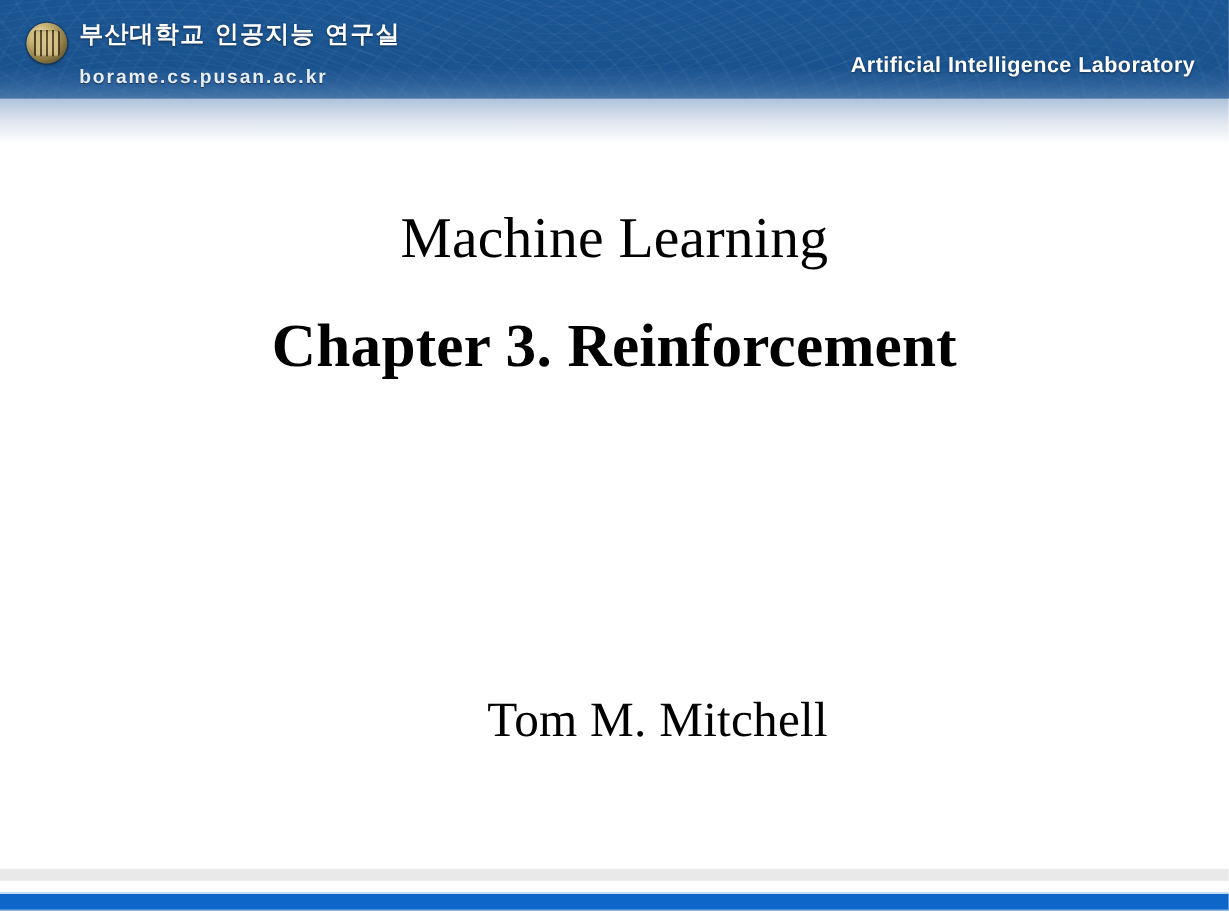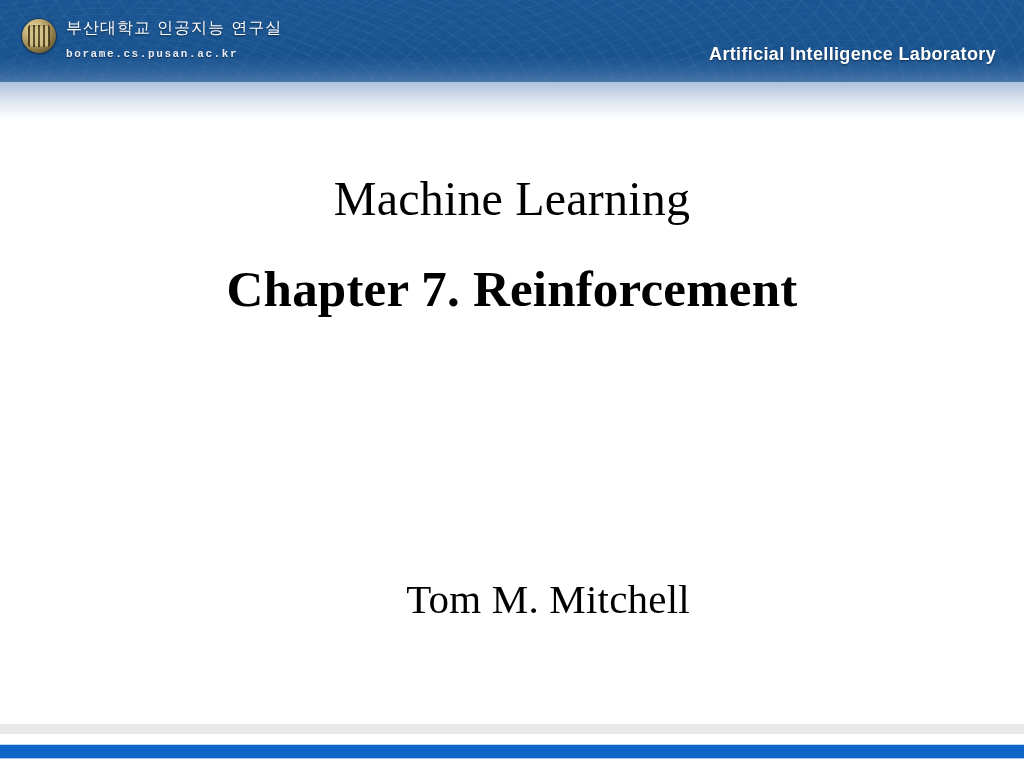--- a/index.html
+++ b/index.html
@@ -95,36 +95,36 @@
     background:
       repeating-linear-gradient(90deg,
         rgba(60,48,18,.75) 0px, rgba(60,48,18,.75) 2px,
         rgba(214,196,140,.85) 2px, rgba(214,196,140,.85) 5px),
       radial-gradient(circle at 50% 40%, #d8c68e 0%, #8a7740 100%);
     box-shadow: inset 0 0 2px rgba(0,0,0,.6);
   }
   .brand-text { display: flex; flex-direction: column; }
   .brand-ko {
     font-family: "DejaVu Sans", "Liberation Sans", sans-serif;
-    font-size: 16px;
-    font-weight: 400;
+    font-size: 20px;
+    font-weight: 700;
     color: #ffffff;
     letter-spacing: 1px;
     line-height: 22px;
     text-shadow: 0 1px 2px rgba(0,0,0,.55);
     white-space: nowrap;
   }
   .brand-url {
-    font-family: Liberation Mono, monospace;
-    font-size: 11px;
+    font-family: Liberation Sans, sans-serif;
+    font-size: 16px;
     font-weight: 700;
     color: #e8eef7;
     letter-spacing: 1.6px;
     line-height: 16px;
-    margin-top: 7px;
+    margin-top: 18px;
     text-shadow: 0 1px 1px rgba(0,0,0,.5);
     white-space: nowrap;
   }
   .header-lab {
     position: absolute;
     right: 28px;
     top: 44px;
     font-family: "Liberation Sans", "DejaVu Sans", sans-serif;
     font-size: 18px;
     font-weight: 700;
@@ -222,21 +222,21 @@
     </div>
   </div>
 
   <div class="header-lab">Artificial Intelligence Laboratory</div>
 </div>
 
 <div class="slide-body">
 
   <div class="title-block">
     <div class="title-line-1">Machine Learning</div>
-    <div class="title-line-2">Chapter 7. Reinforcement</div>
+    <div class="title-line-2">Chapter 3. Reinforcement</div>
   </div>
 
   <div class="author-block">
     <div class="author-name">Tom M. Mitchell</div>
   </div>
 
 </div>
 
 <div class="slide-footer">
   <div class="footer-gray-bar"></div>

